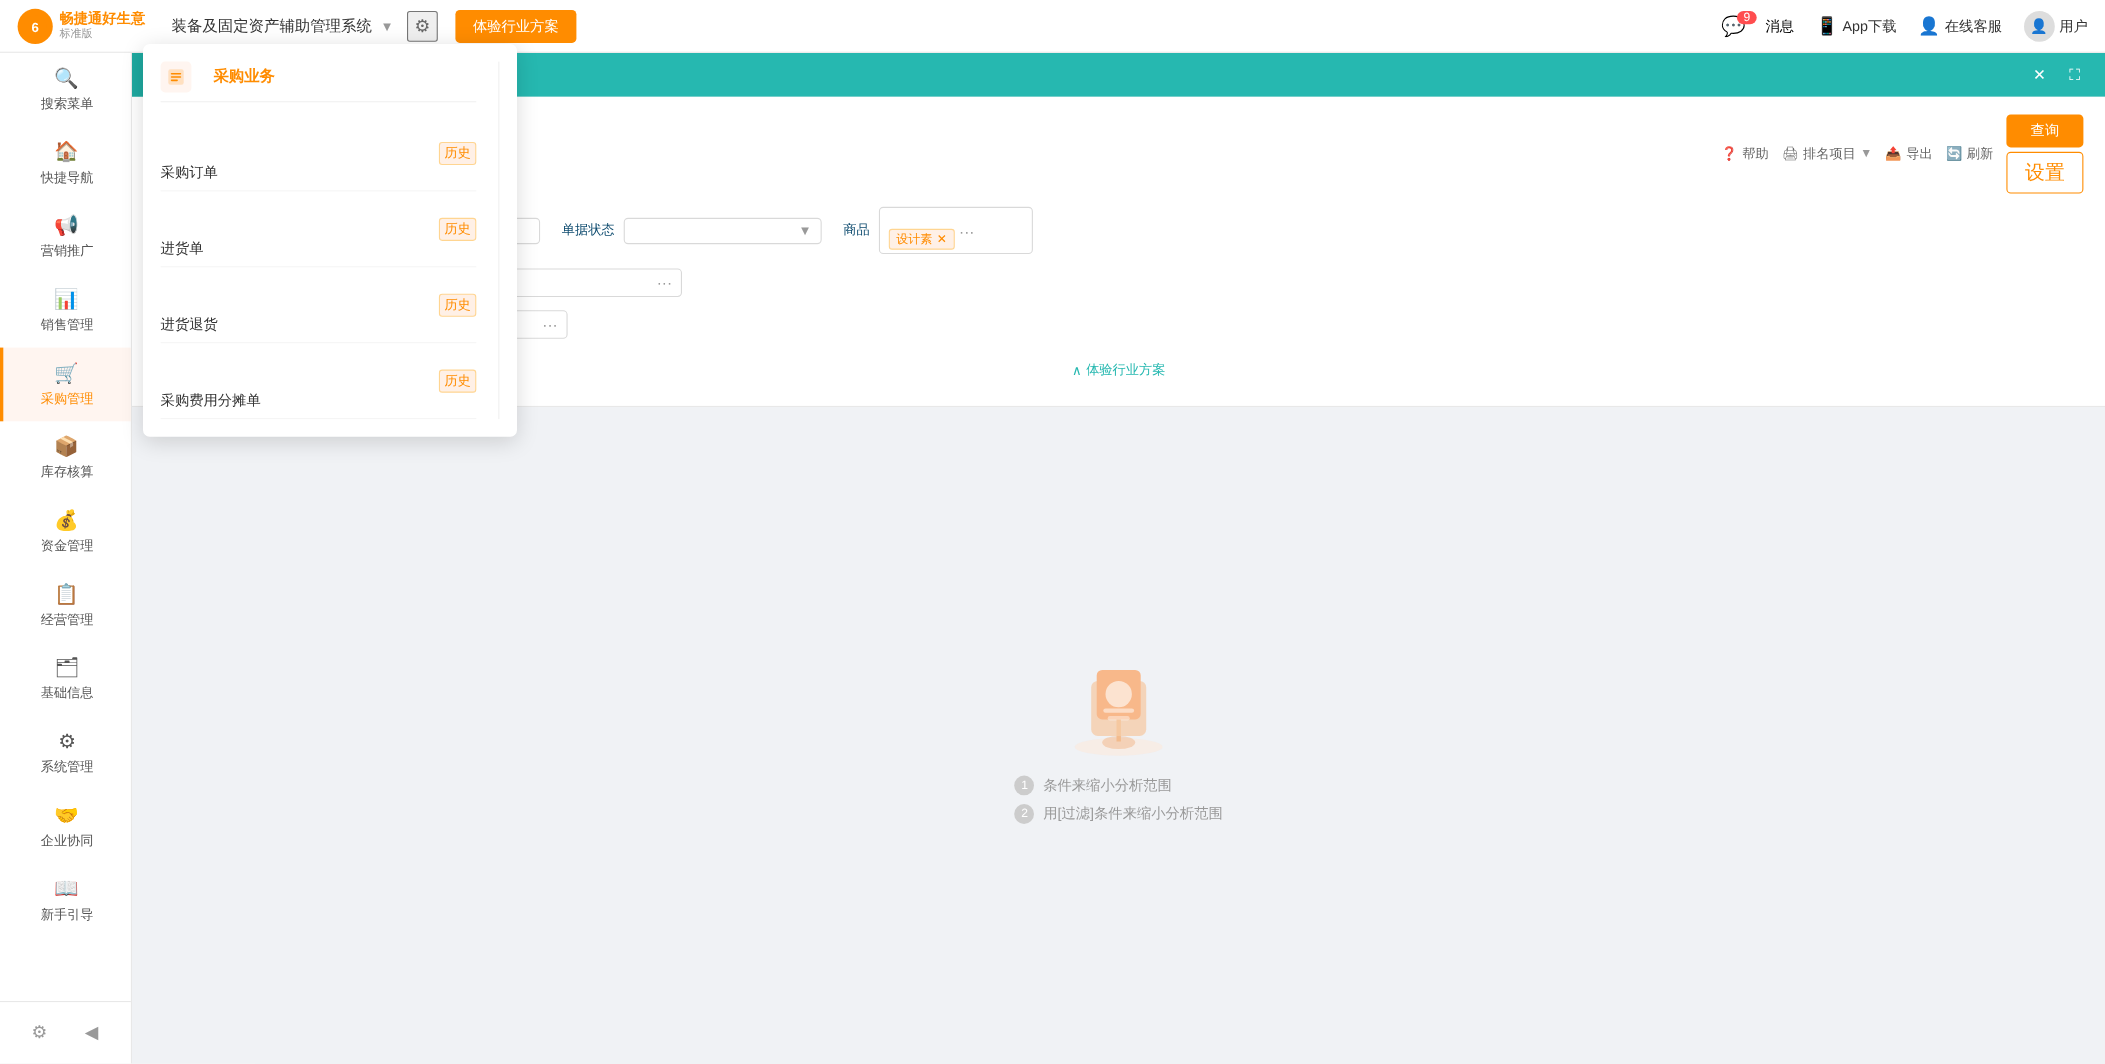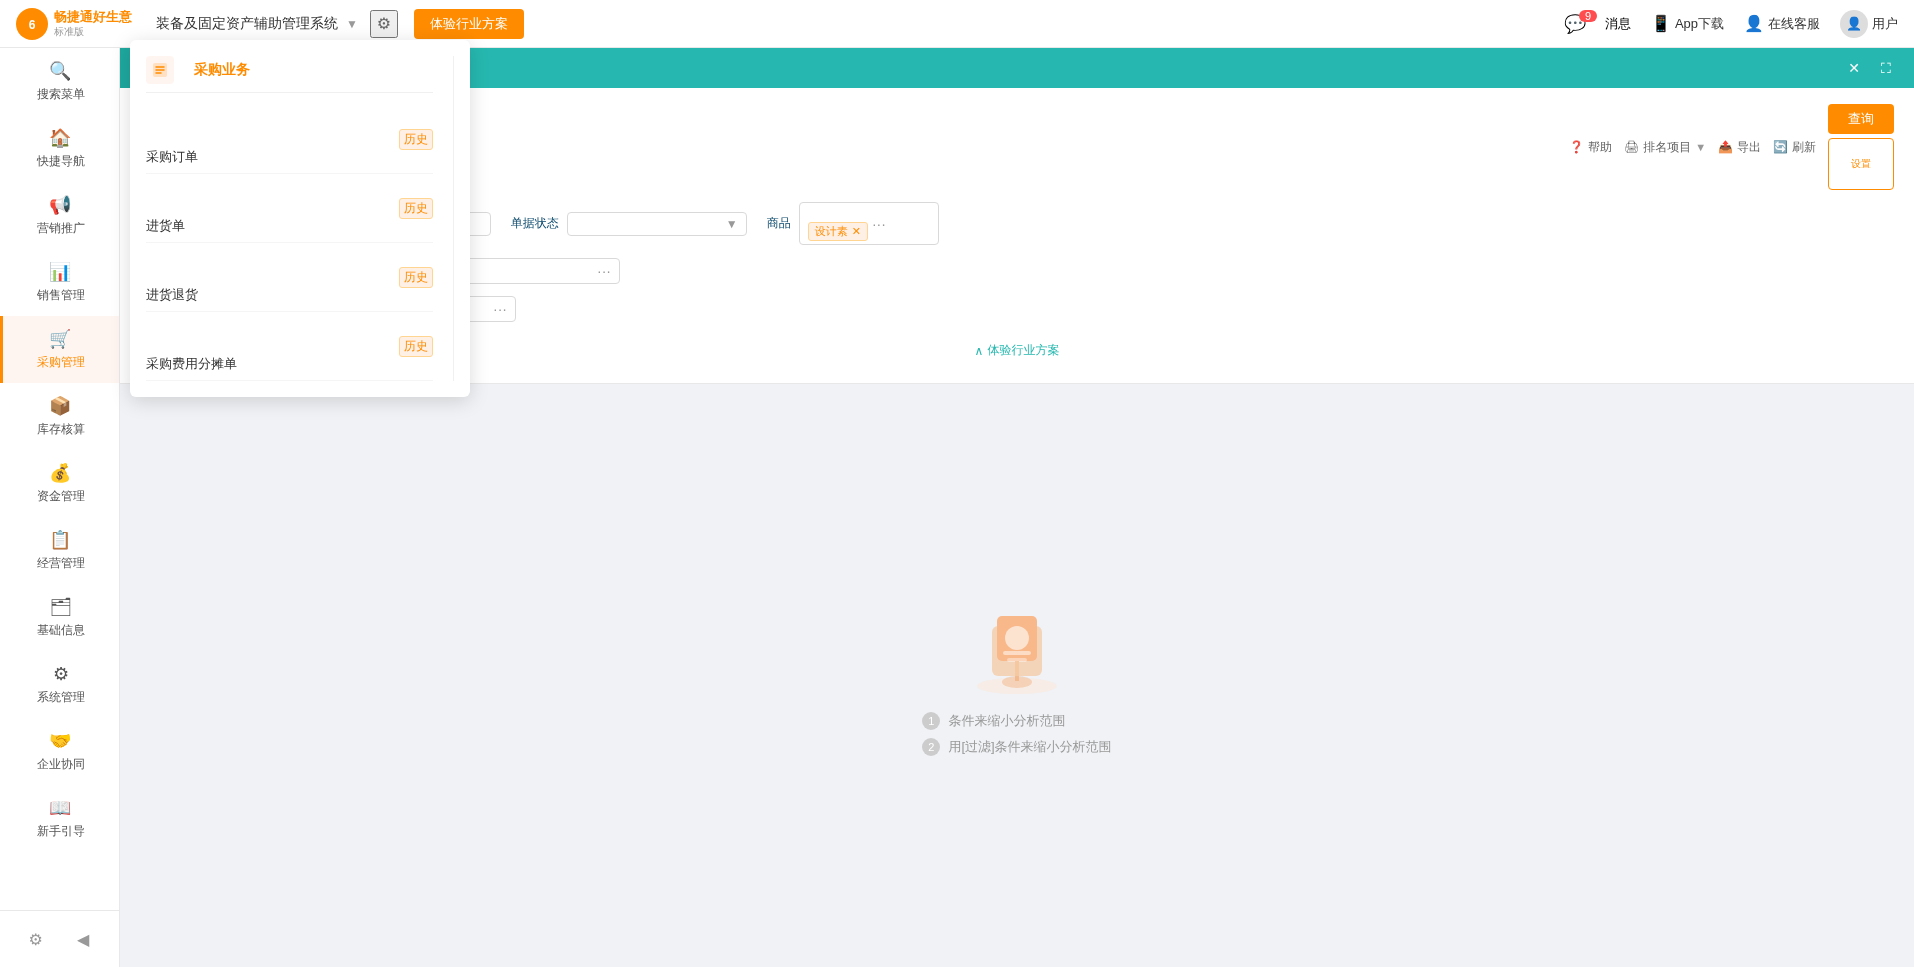--- a/index.html
+++ b/index.html
@@ -237,22 +237,22 @@
       border-radius: 4px;
       padding: 6px 20px;
       font-size: 13px;
       cursor: pointer;
     }
     .settings-btn {
       background: #fff;
       color: #ff8c00;
       border: 1px solid #ff8c00;
       border-radius: 4px;
-      padding: 18px 16px;
-      font-size: 10px;
+      padding: 6px 16px;
+      font-size: 18px;
       cursor: pointer;
     }
     .filter-row {
       display: flex;
       align-items: center;
       gap: 20px;
       margin-bottom: 12px;
       flex-wrap: wrap;
     }
     .filter-item {

